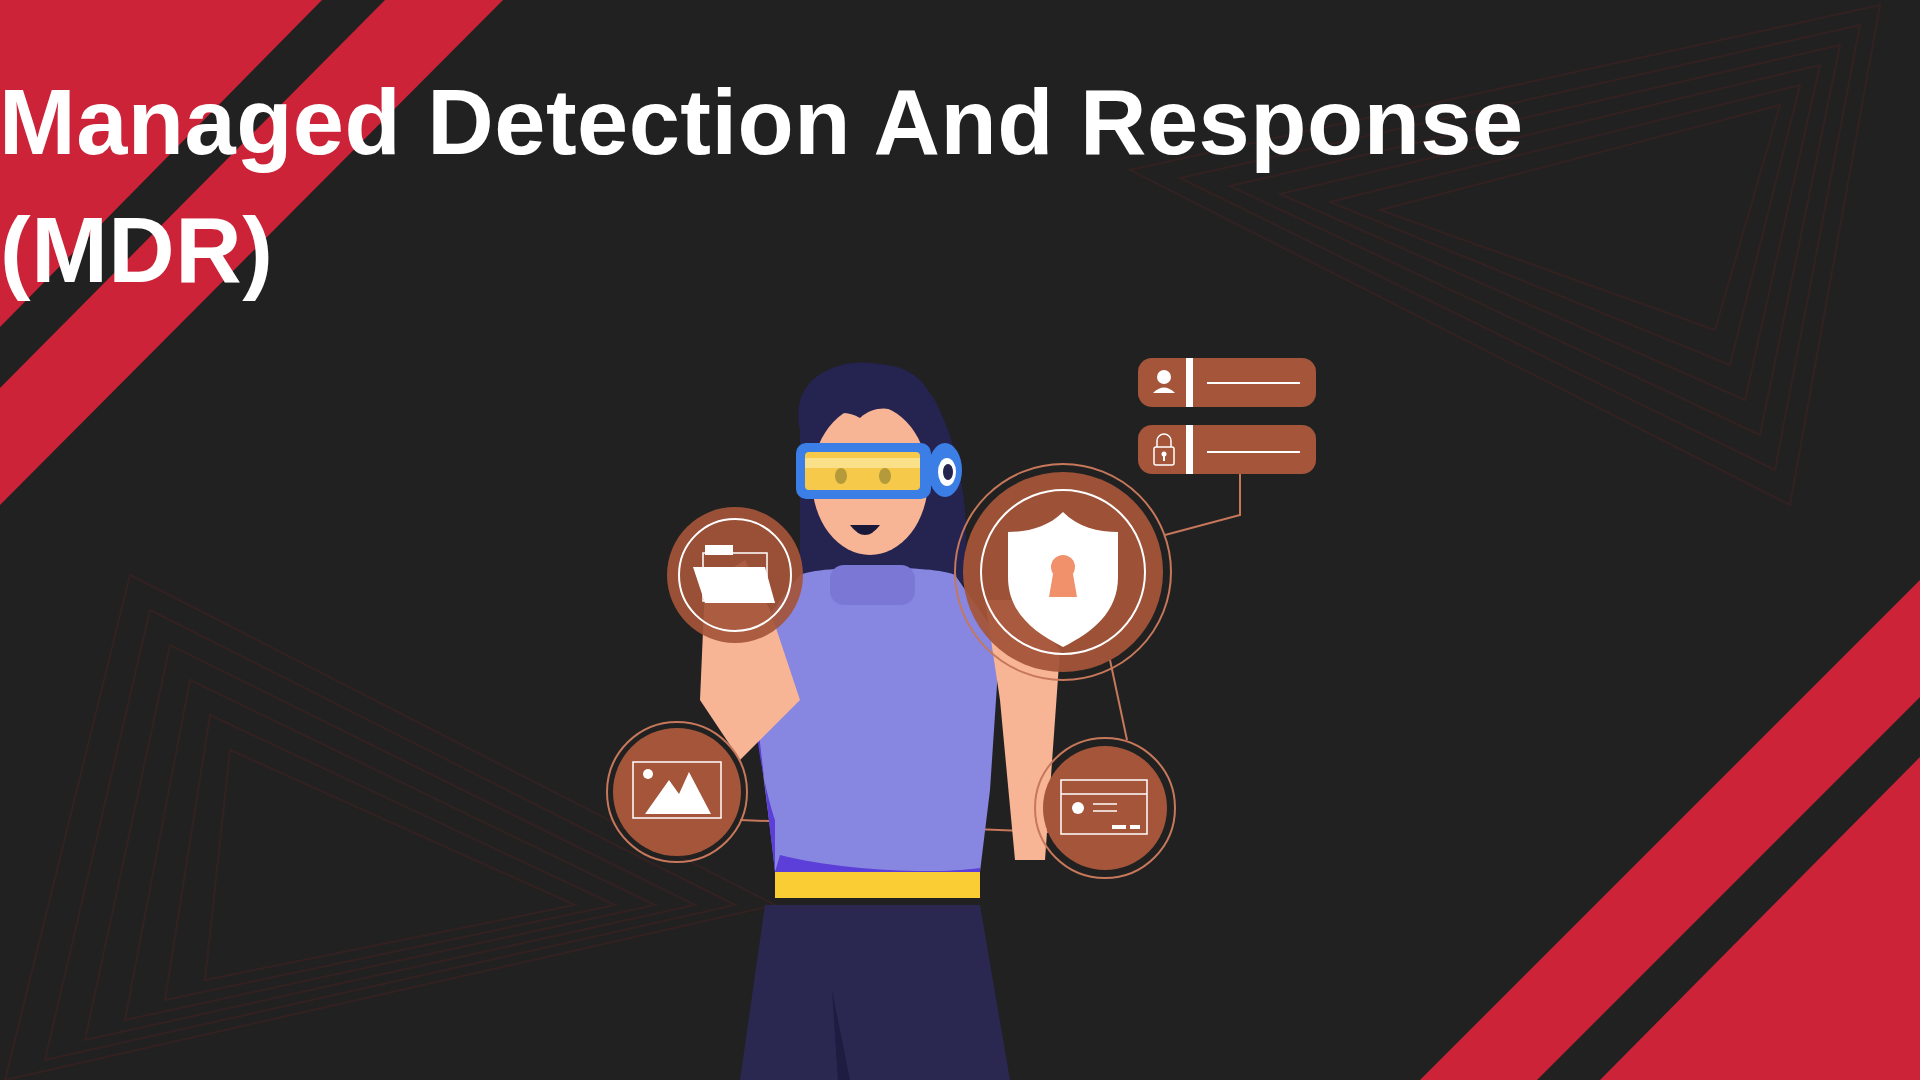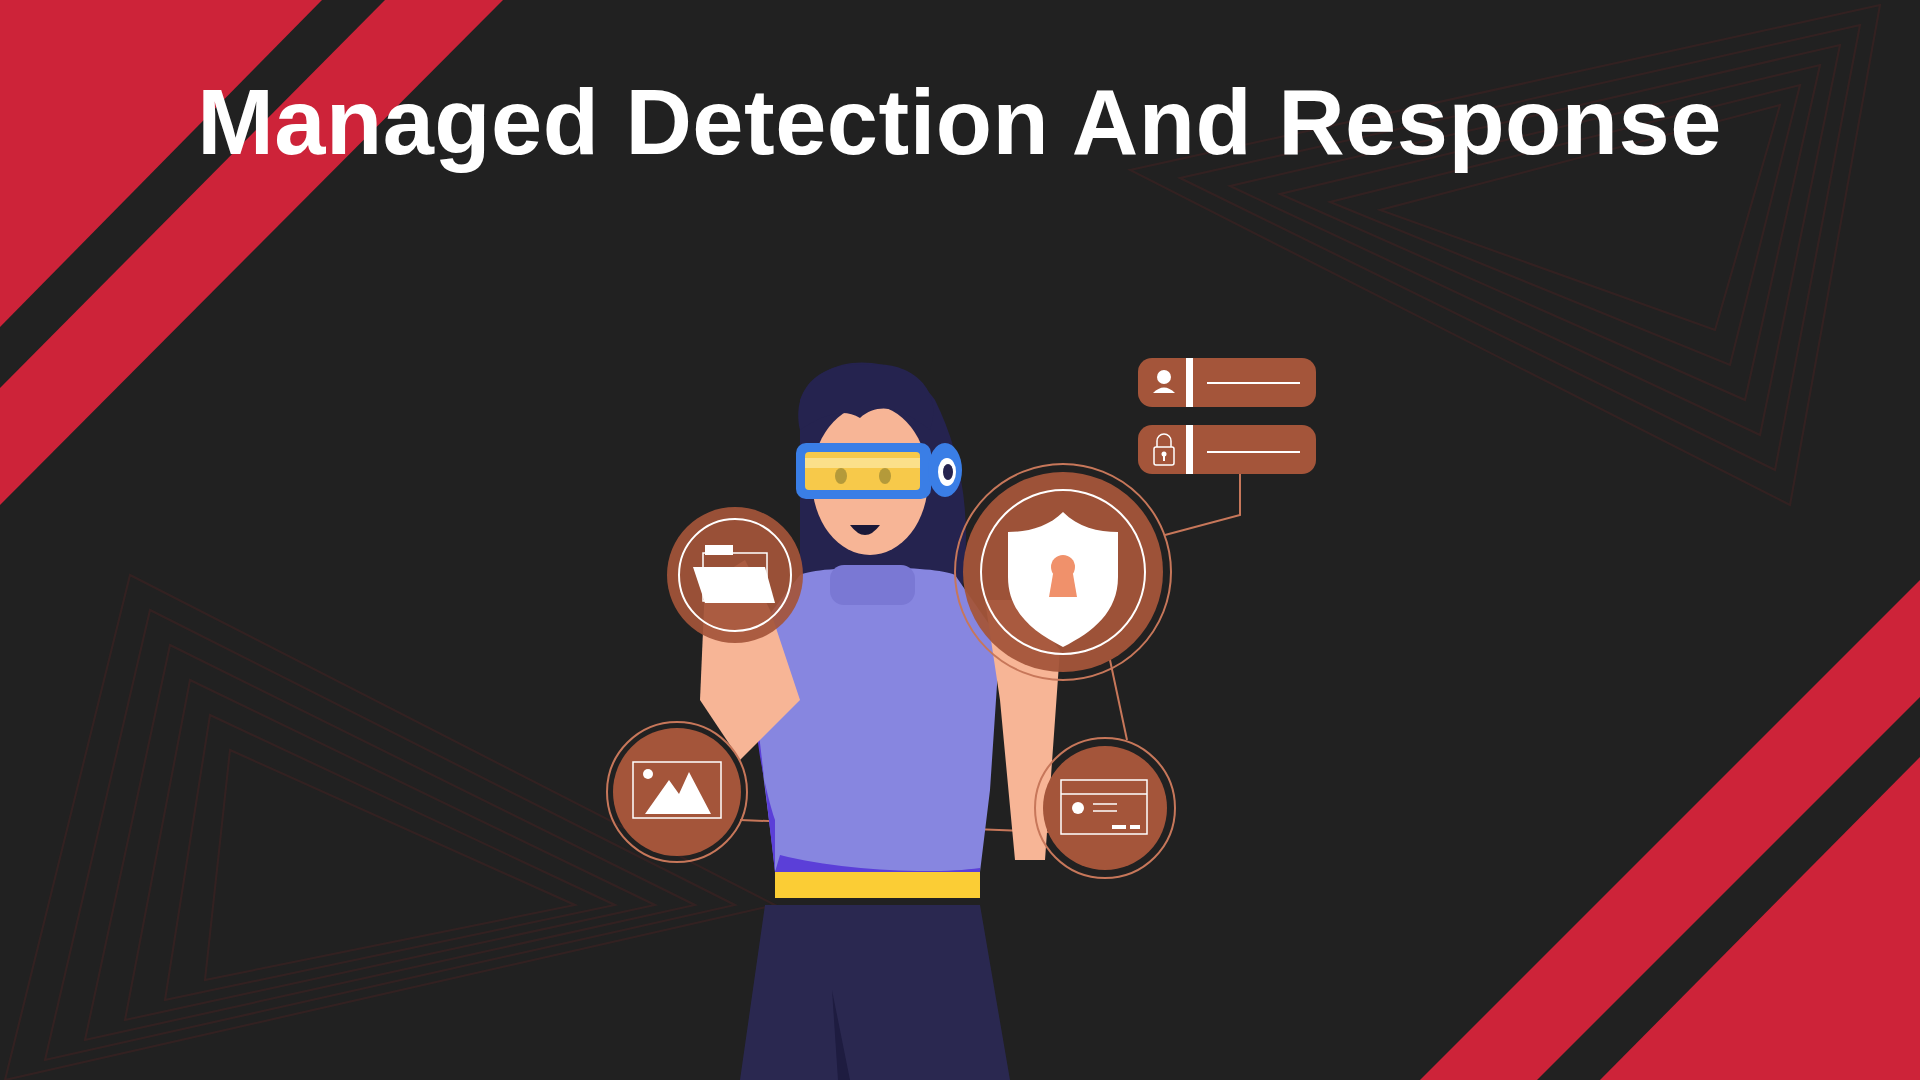--- a/index.html
+++ b/index.html
@@ -4,21 +4,21 @@
 <style>
   html, body { margin:0; padding:0; }
   body {
     width:1920px; height:1080px; overflow:hidden; position:relative;
     background:#212121;
     font-family:"Liberation Sans", "DejaVu Sans", sans-serif;
   }
   .bg { position:absolute; inset:0; }
   .title {
     position:absolute; left:0; right:0; top:58px;
-    text-align:center; color:#ffffff; font-weight:bold;
+    color:#ffffff; font-weight:bold;
     font-size:92px; line-height:128px; letter-spacing:0.5px;
     margin:0;
   }
   .title span { display:block; }
   .title .line1 { padding-left:0; margin-left:-1px; }
   .illus { position:absolute; left:0; top:0; width:1920px; height:1080px; }
 </style>
 </head>
 <body>
 
@@ -48,20 +48,21 @@
   </g>
 
   <g fill="#cd2339">
     <polygon points="1920,580 1920,697 1537,1080 1420,1080"></polygon>
     <polygon points="1920,757 1920,1080 1600,1080"></polygon>
   </g>
 </svg>
 
 <h1 class="title">
   <span class="line1">Managed Detection And Response</span>
+  <span class="line2">(MDR)</span>
 </h1>
 
 <svg class="illus" width="1920" height="1080" viewBox="0 0 1920 1080">
 
   <g stroke="#c7775a" stroke-width="2" fill="none">
     <polyline points="1240,470 1240,515 1165,535"></polyline>
     <line x1="1110" y1="660" x2="1127" y2="740"></line>
     <line x1="740" y1="820" x2="1050" y2="832"></line>
   </g>
 

